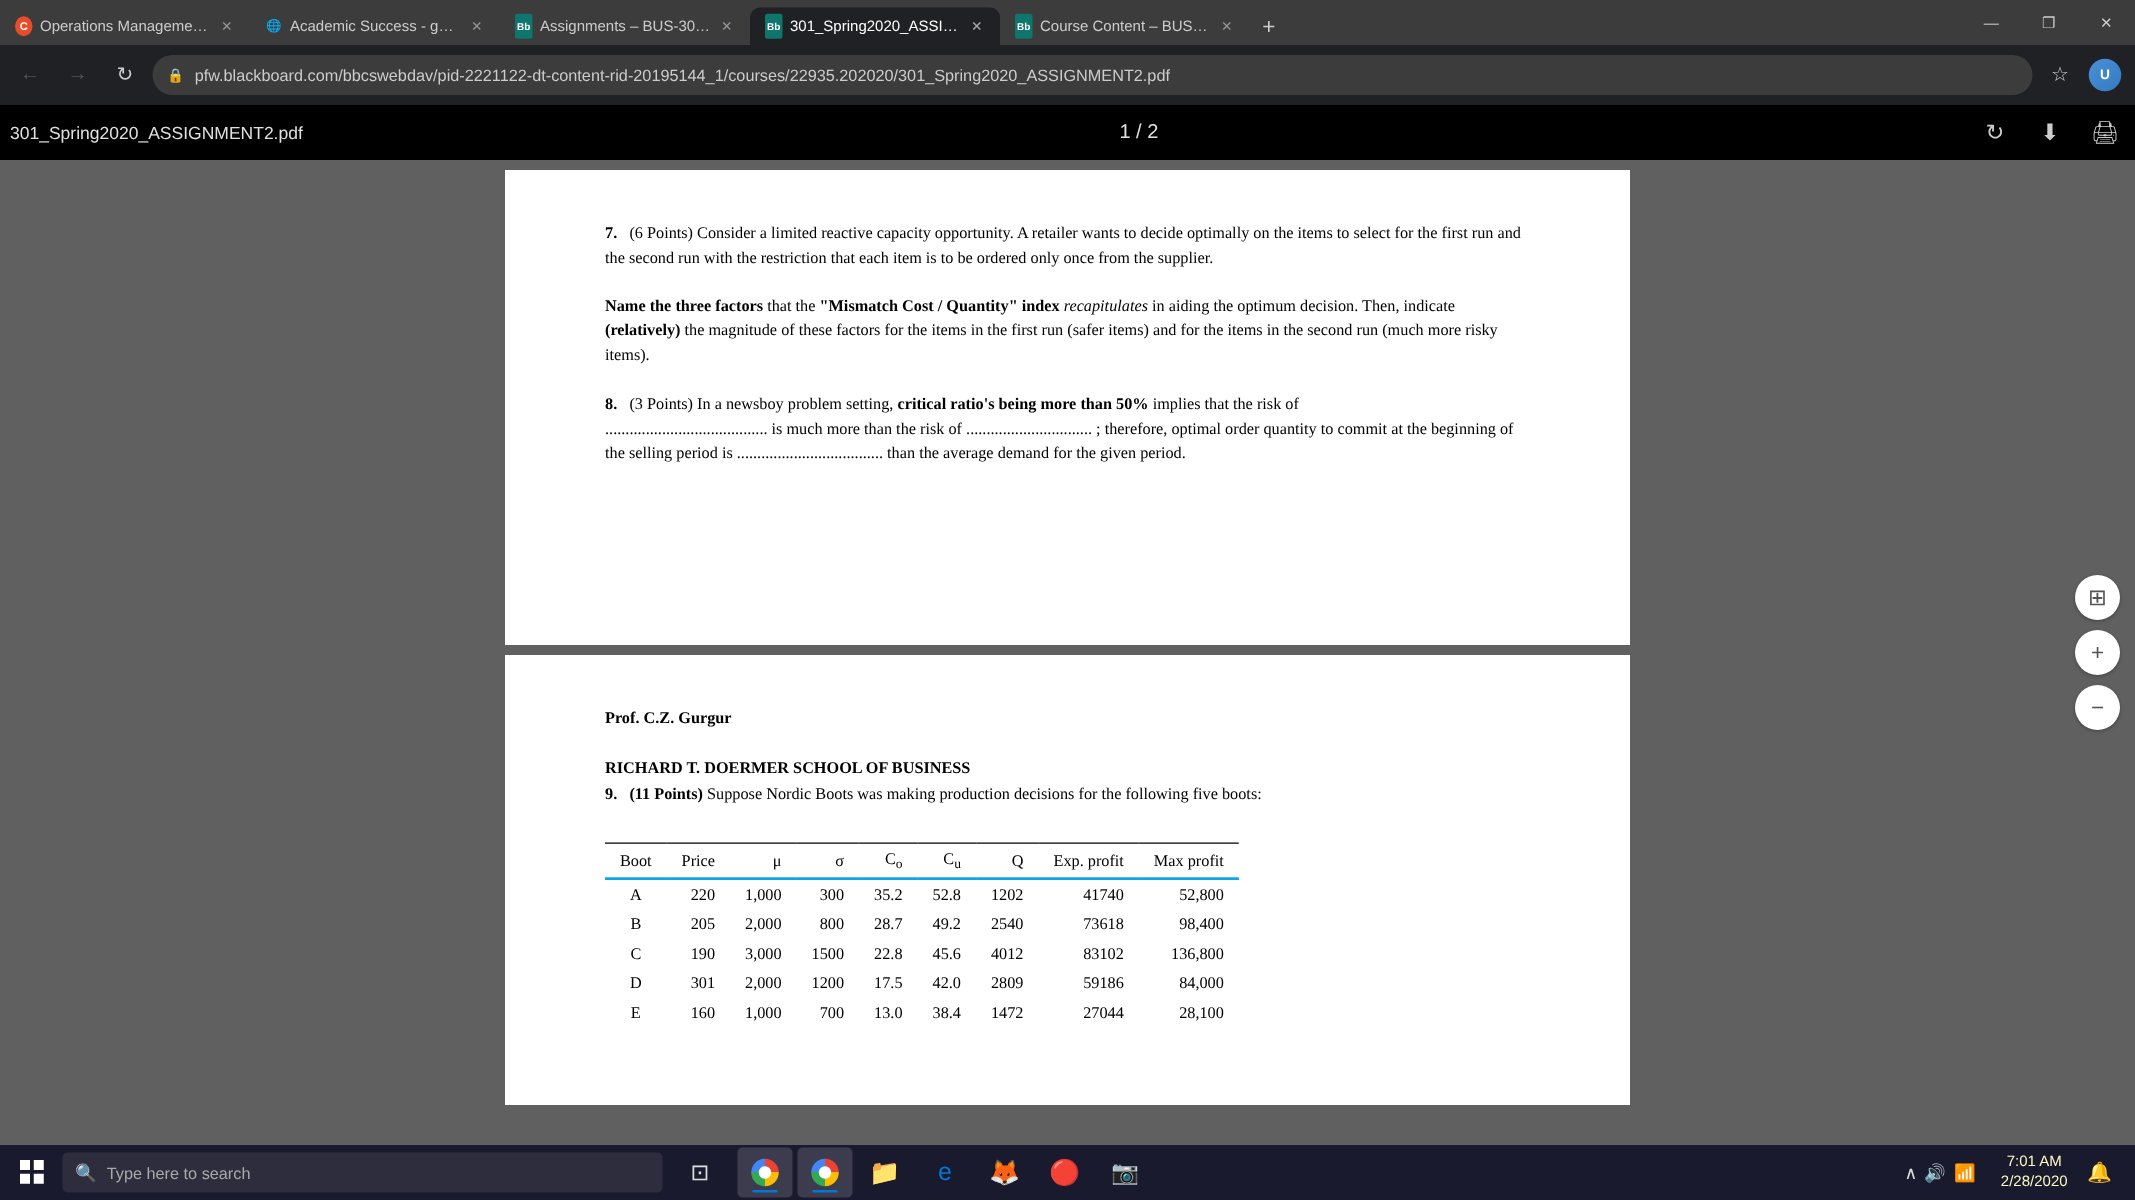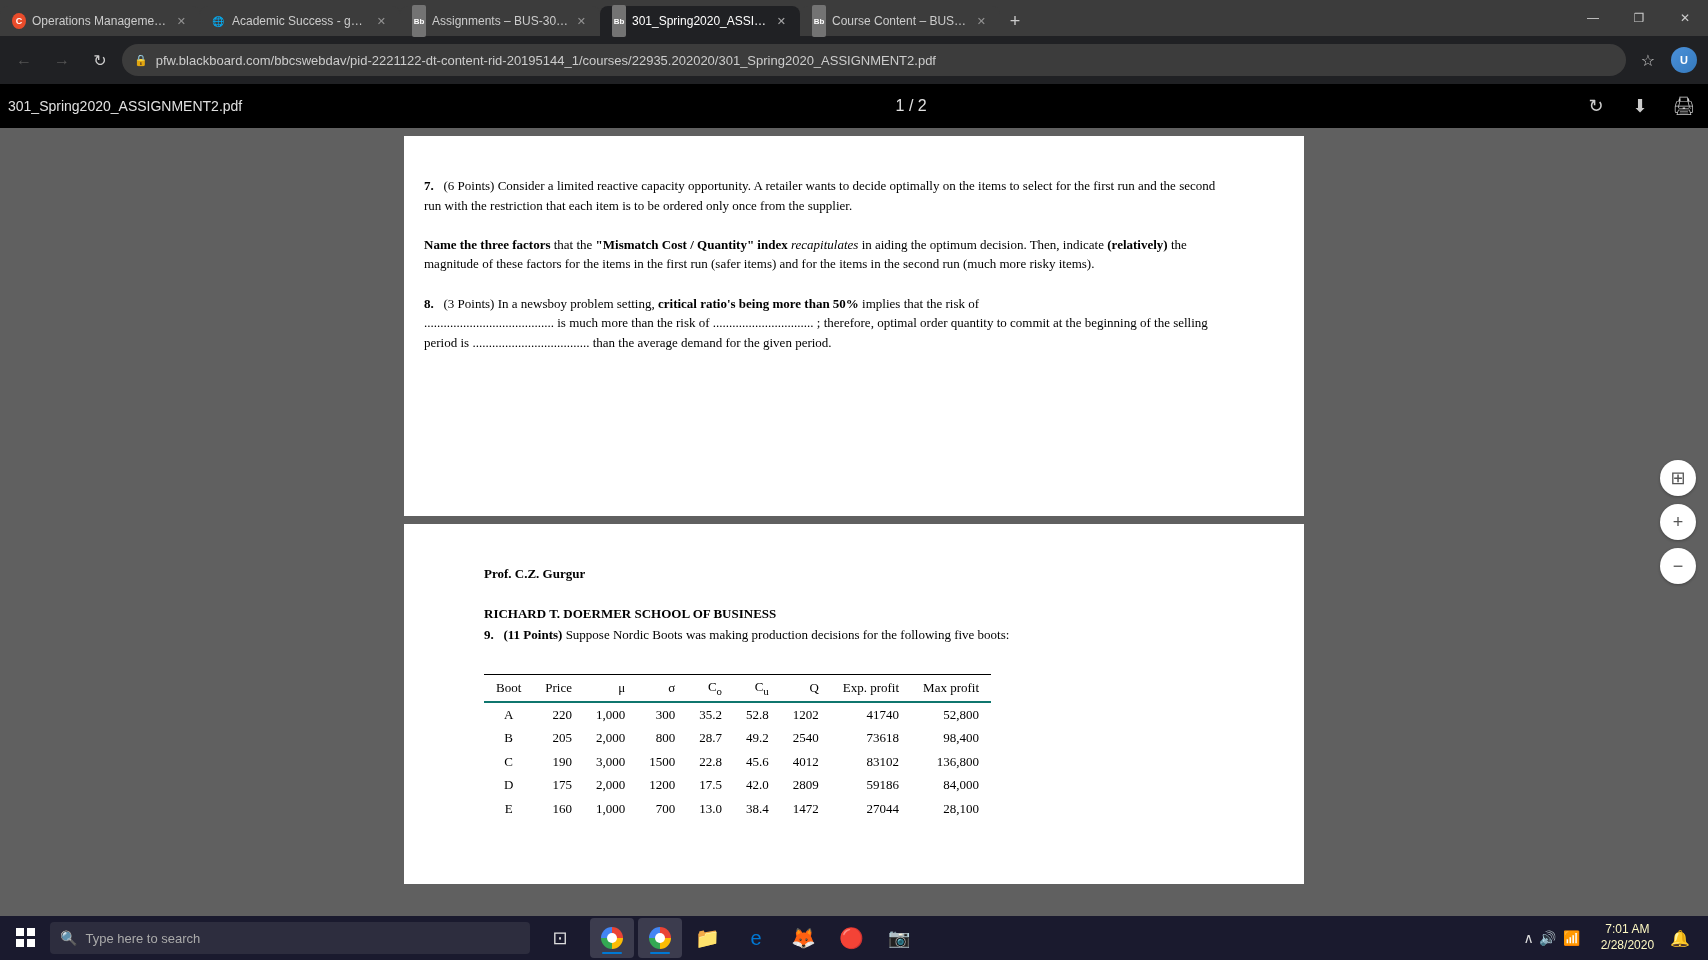--- a/index.html
+++ b/index.html
@@ -163,21 +163,21 @@
     .pdf-page {
       background: white;
       width: 100%;
       padding: 40px 80px 40px 80px;
       font-family: 'Times New Roman', Times, serif;
       font-size: 13px;
       line-height: 1.5;
       color: #000;
       position: relative;
     }
-    .pdf-page-1 { min-height: 380px; padding-left: 20px; }
+    .pdf-page-1 { min-height: 380px; }
     .pdf-page-2 { min-height: 360px; }
 
     .question-block { margin-bottom: 20px; }
     .bold { font-weight: bold; }
     .italic { font-style: italic; }
 
     
     .pdf-side-controls {
       position: absolute;
       right: 12px;
@@ -202,21 +202,21 @@
     table.data-table {
       border-collapse: collapse;
       margin-top: 10px;
       font-size: 13px;
     }
     table.data-table th, table.data-table td {
       padding: 2px 12px;
       text-align: right;
     }
     table.data-table th { border-bottom: 1px solid #000; font-weight: normal; }
-    table.data-table thead tr:last-child th { border-bottom: 2px solid #0f766e; }
+    table.data-table thead tr:last-child th { border-bottom: 2px solid #0ea5e9; }
     table.data-table td:first-child { text-align: center; }
     table.data-table th:first-child { text-align: center; }
     .table-top-line { border-top: 1px solid #000; }
 
     
     .taskbar {
       background: #1a1a2e;
       height: 44px;
       display: flex;
       align-items: center;
@@ -289,21 +289,21 @@
     .avatar {
       width: 26px; height: 26px;
       border-radius: 50%;
       background: linear-gradient(135deg, #4a90d9, #357abd);
       display: flex; align-items: center; justify-content: center;
       color: white; font-size: 11px; font-weight: bold;
     }
 
     
     .favicon-c { background: #e94c2b; color: white; border-radius: 50%; width: 16px; height: 16px; display: flex; align-items: center; justify-content: center; font-size: 9px; font-weight: bold; }
-    .favicon-bb { background: #737373; color: white; border-radius: 2px; width: 16px; height: 32px; display: flex; align-items: center; justify-content: center; font-size: 8px; font-weight: bold; }
+    .favicon-bb { background: #0f766e; color: white; border-radius: 2px; width: 16px; height: 20px; display: flex; align-items: center; justify-content: center; font-size: 8px; font-weight: bold; }
 
     .lock-icon { font-size: 11px; color: #999; }
 
     
     .chrome-ball {
       width: 22px; height: 22px;
       border-radius: 50%;
       background: conic-gradient(#ea4335 0 90deg, #fbbc04 90deg 180deg, #34a853 180deg 270deg, #4285f4 270deg 360deg);
       position: relative;
       display: flex; align-items: center; justify-content: center;
@@ -497,21 +497,21 @@
                 <td>3,000</td>
                 <td>1500</td>
                 <td>22.8</td>
                 <td>45.6</td>
                 <td>4012</td>
                 <td>83102</td>
                 <td>136,800</td>
               </tr>
               <tr>
                 <td>D</td>
-                <td>175</td>
+                <td>301</td>
                 <td>2,000</td>
                 <td>1200</td>
                 <td>17.5</td>
                 <td>42.0</td>
                 <td>2809</td>
                 <td>59186</td>
                 <td>84,000</td>
               </tr>
               <tr>
                 <td>E</td>

